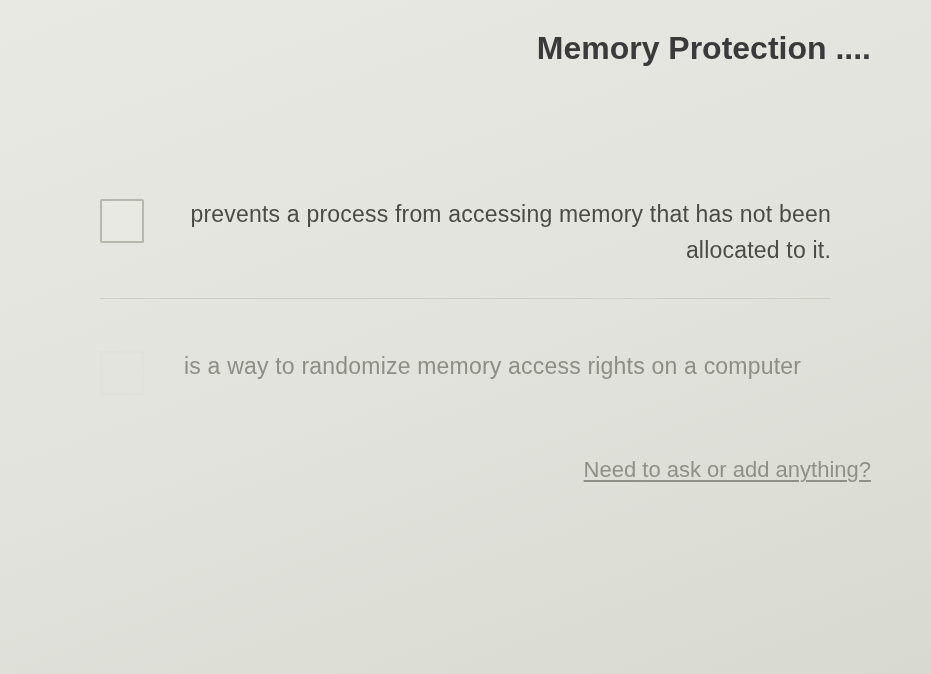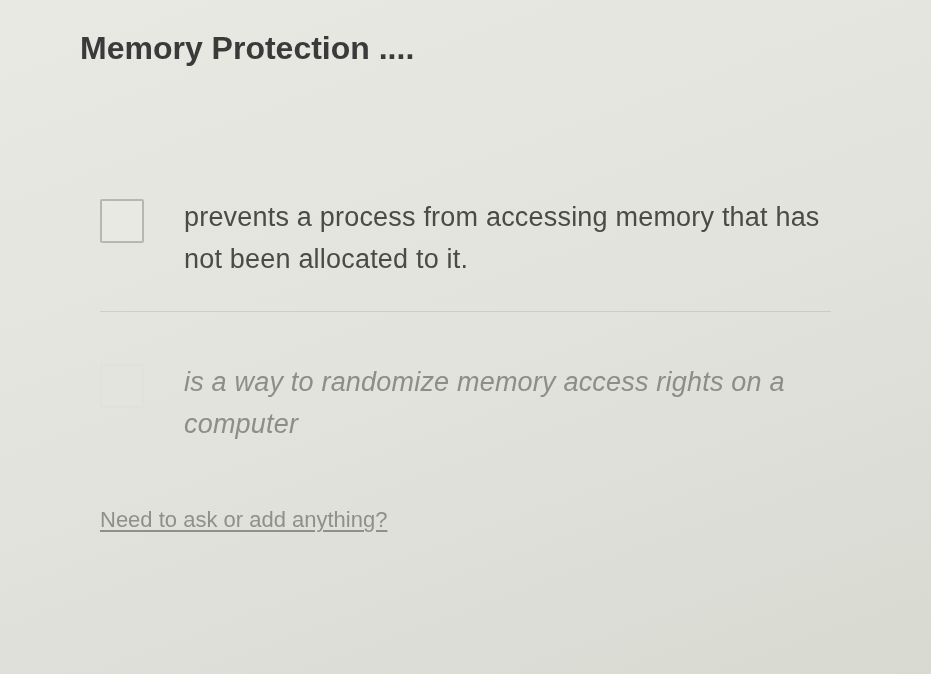--- a/index.html
+++ b/index.html
@@ -1,18 +1,19 @@
 <!DOCTYPE html>
 <html><head>
   <meta charset="utf-8">
   <style>
     * {
       box-sizing: border-box;
       margin: 0;
       padding: 0;
+      text-align: right;
     }
     body {
       width: 931px;
       height: 674px;
       background: linear-gradient(160deg, #e8e9e3 0%, #e2e3dc 50%, #d8dad2 100%);
       font-family: -apple-system, BlinkMacSystemFont, "Segoe UI", Arial, sans-serif;
       padding: 30px 60px 20px 60px;
       position: relative;
       overflow: hidden;
     }
@@ -46,28 +47,27 @@
       margin-right: 40px;
       margin-top: 2px;
       border-radius: 2px;
     }
     .checkbox.faded {
       border-color: rgba(183,183,173,0.3);
       background: transparent;
       opacity: 0.25;
     }
     .option-text {
-      font-size: 27px;
+      font-size: 23px;
       color: #4b4b46;
       line-height: 1.55;
       letter-spacing: 0.2px;
     }
     .option-text.faded {
       color: #8d8e85;
-      font-style: italic;
     }
     .ask-link {
       display: inline-block;
       margin-top: 32px;
       margin-left: 40px;
       font-size: 22px;
       color: #8f9088;
       text-decoration: underline;
       text-underline-offset: 3px;
       cursor: pointer;

